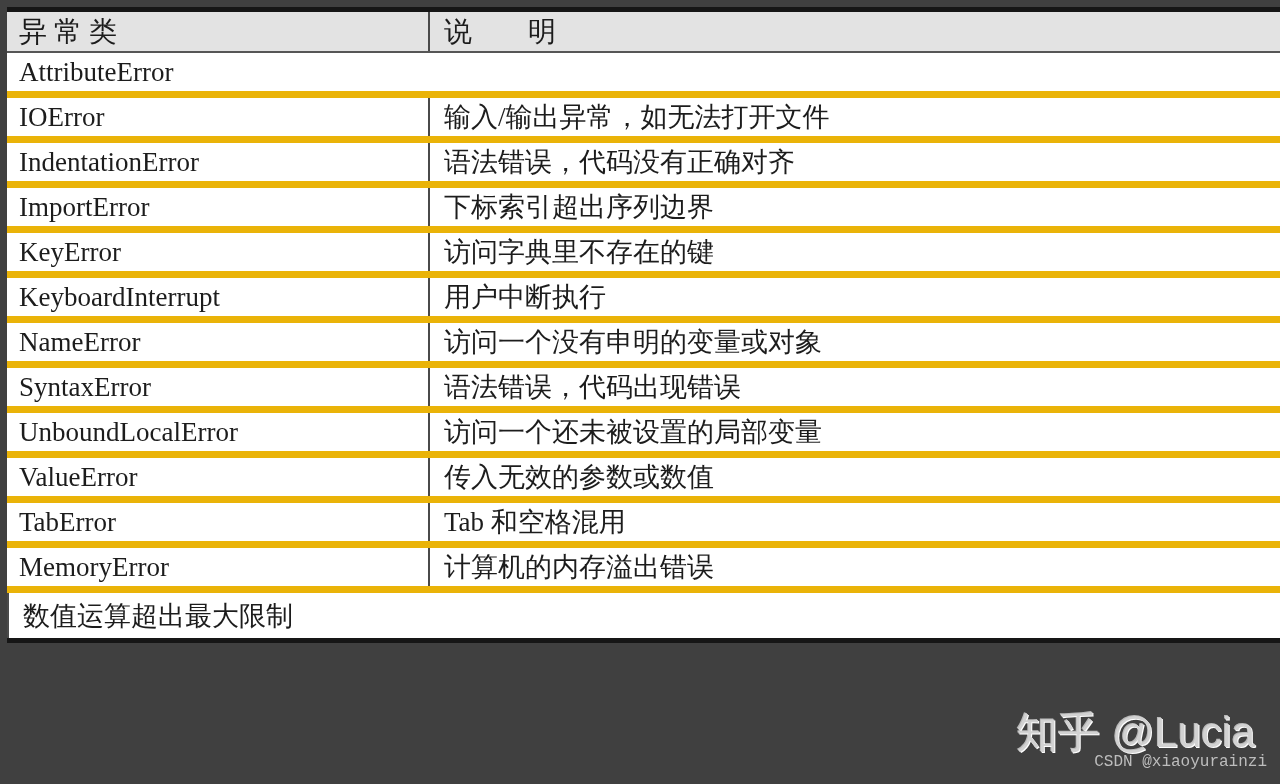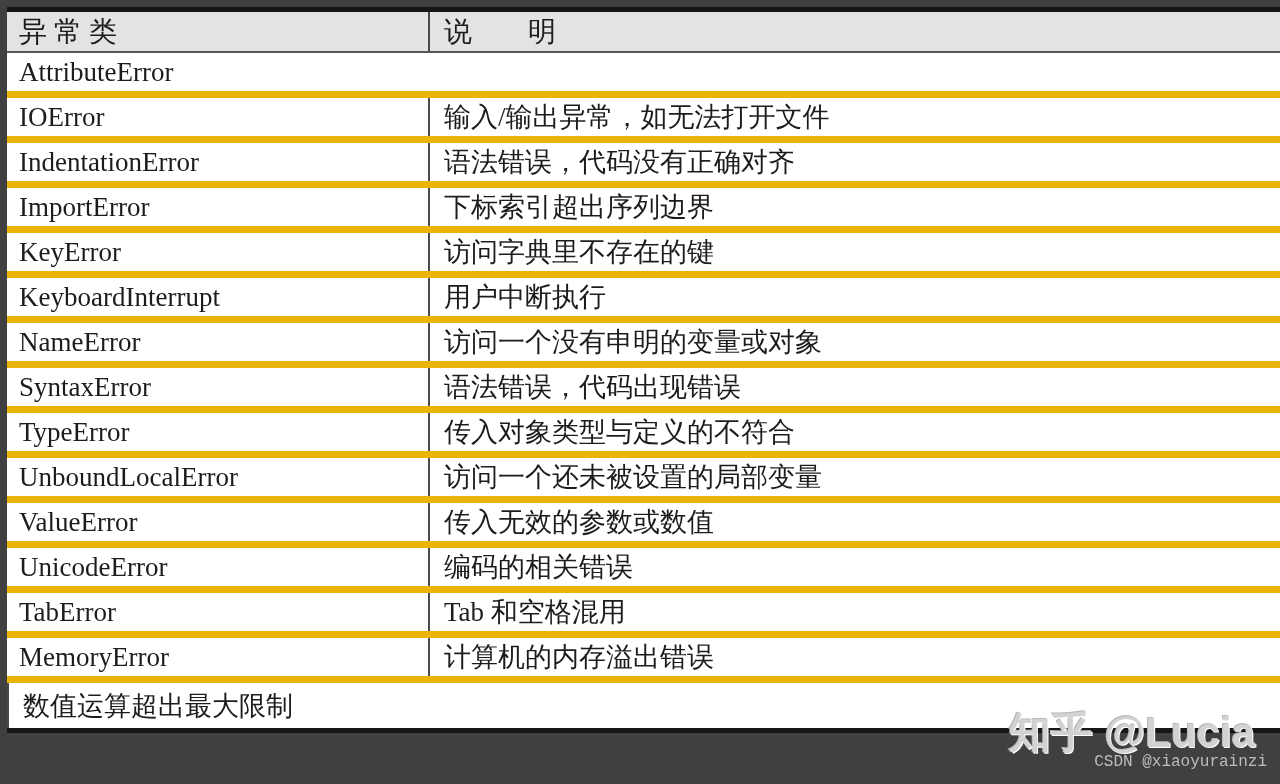--- a/index.html
+++ b/index.html
@@ -55,21 +55,21 @@
     align-items: center;
   }
   .t-header .cell-name, .t-header .cell-desc { font-size: 28px; }
 
   .wm-zhihu {
     position: absolute;
     top: 705px;
     right: 25px;
     font-family: "Liberation Sans", sans-serif;
     font-size: 42px;
-    font-weight: bold;
+    font-weight: normal;
     color: #d2d2d2;
     text-shadow: 1px 1px 0 #ffffff, -1px -1px 0 #b8b8b8;
     pointer-events: none;
     white-space: nowrap;
   }
   .wm-csdn {
     position: absolute;
     top: 753px;
     right: 13px;
     font-family: Liberation Mono, monospace;
@@ -123,39 +123,31 @@
     <div class="t-row">
       <div class="cell-name">NameError</div>
       <div class="cell-desc">访问一个没有申明的变量或对象</div>
     </div>
 
     <div class="t-row">
       <div class="cell-name">SyntaxError</div>
       <div class="cell-desc">语法错误，代码出现错误</div>
     </div>
 
-    <div class="t-row">
-      <div class="cell-name">TypeError</div>
-      <div class="cell-desc">传入对象类型与定义的不符合</div>
-    </div>
 
     <div class="t-row">
       <div class="cell-name">UnboundLocalError</div>
       <div class="cell-desc">访问一个还未被设置的局部变量</div>
     </div>
 
     <div class="t-row">
       <div class="cell-name">ValueError</div>
       <div class="cell-desc">传入无效的参数或数值</div>
     </div>
 
-    <div class="t-row">
-      <div class="cell-name">UnicodeError</div>
-      <div class="cell-desc">编码的相关错误</div>
-    </div>
 
     <div class="t-row">
       <div class="cell-name">TabError</div>
       <div class="cell-desc">Tab 和空格混用</div>
     </div>
 
     <div class="t-row">
       <div class="cell-name">MemoryError</div>
       <div class="cell-desc">计算机的内存溢出错误</div>
     </div>

